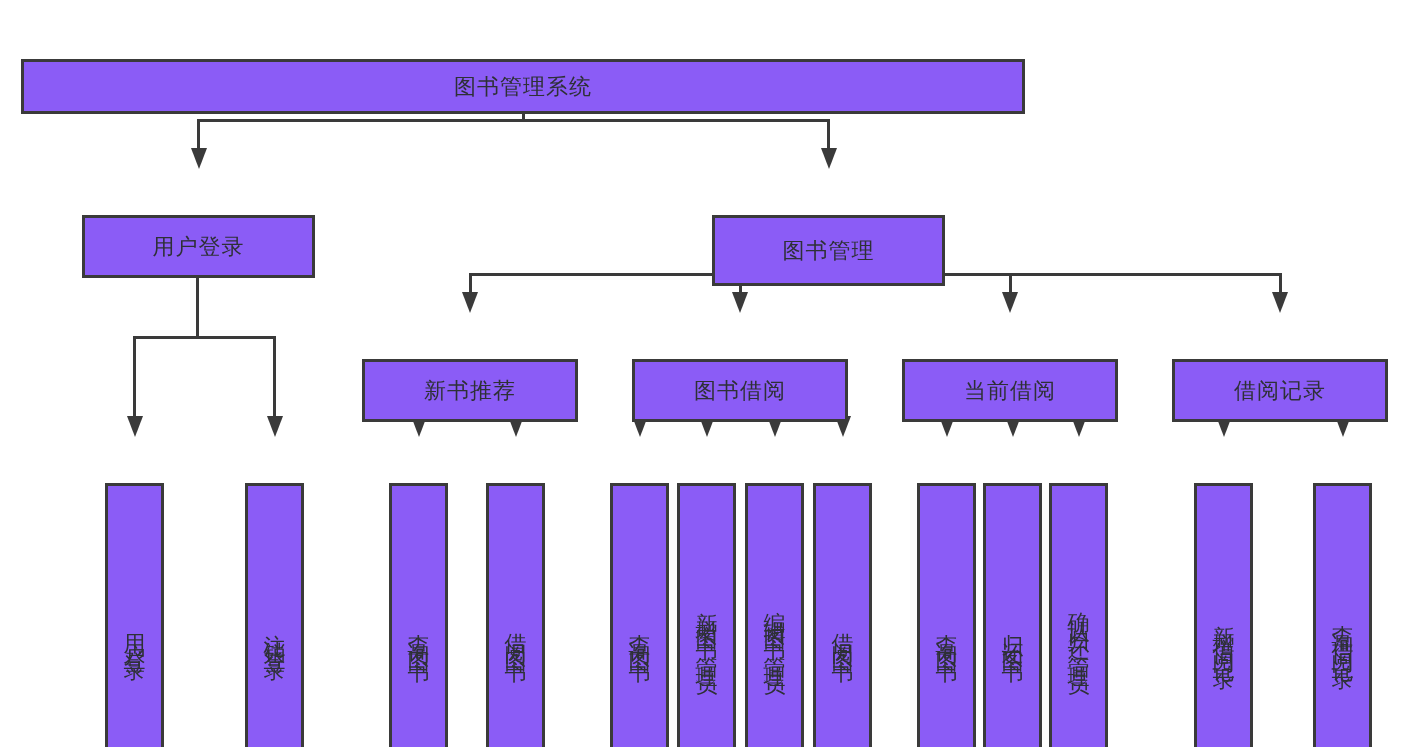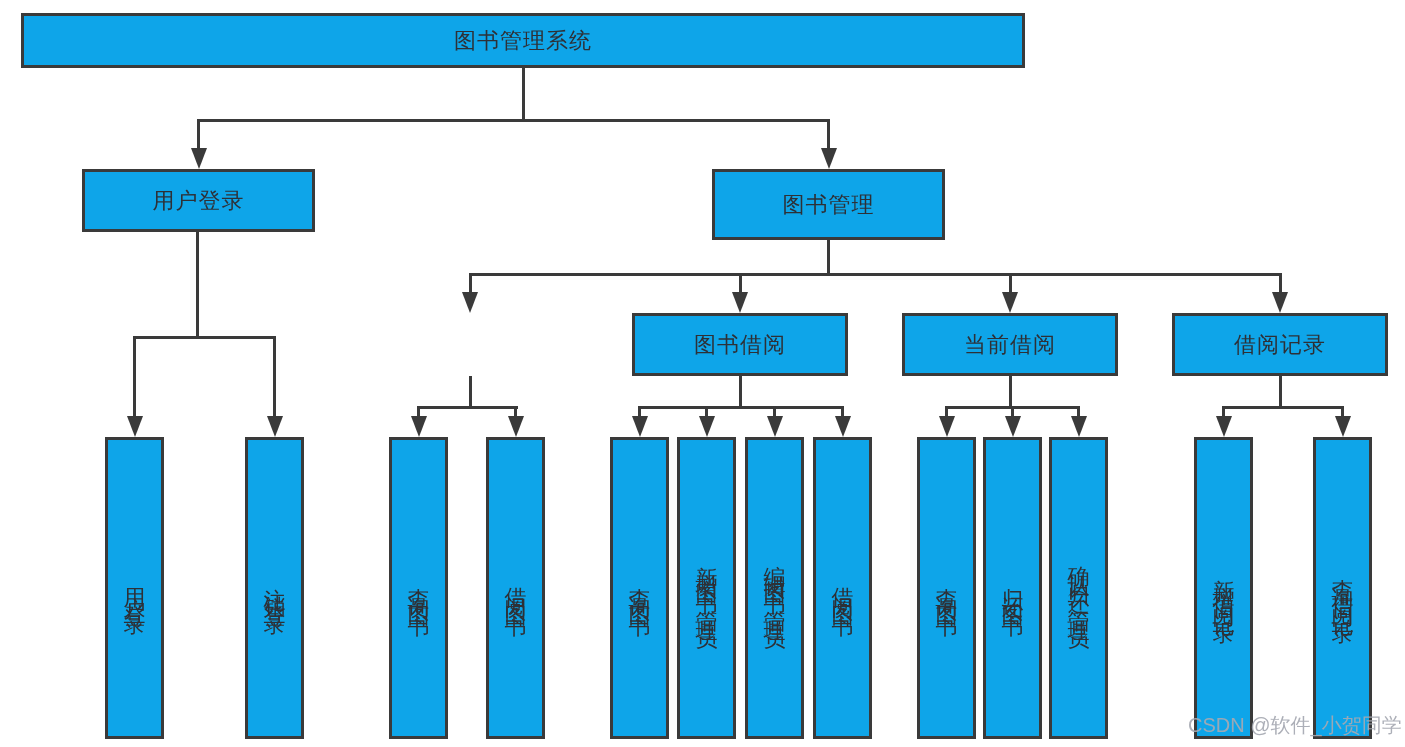--- a/index.html
+++ b/index.html
@@ -1,19 +1,19 @@
 <!DOCTYPE html>
 <html style="--line: #3a3a3a; --text: #2e3036; --watermark: #a6a9b2; --background: #ffffff;"><head>
 <meta charset="utf-8">
 <style>
   html,body{margin:0;padding:0;background:#ffffff;}
   body{font-family:"Liberation Sans","DejaVu Sans",sans-serif;}
   .canvas{position:relative;width:1405px;height:747px;background:var(--background,#fff);overflow:hidden;}
-  .node{position:absolute;box-sizing:border-box;background:#0ea5e9;border:3px solid var(--line,#3a3a3a);
-        display:flex;align-items:center;justify-content:center;z-index:2;}
+  .node{position:absolute;box-sizing:border-box;background:#8b5cf6;border:3px solid var(--line,#3a3a3a);
+        display:flex;align-items:center;justify-content:center;z-index:2;margin-top:46px;}
   .hlabel{font-size:22px;color:var(--text,#2e3036);letter-spacing:1px;white-space:nowrap;}
   .leaf .vlabel{writing-mode:vertical-rl;text-orientation:mixed;font-size:22px;letter-spacing:9px;
         color:var(--text,#2e3036);line-height:1;}
   .hline{position:absolute;height:3px;background:var(--line,#3a3a3a);z-index:1;}
   .vline{position:absolute;width:3px;background:var(--line,#3a3a3a);z-index:1;}
   .arrow{position:absolute;width:3px;background:var(--line,#3a3a3a);z-index:1;}
   .arrow::after{content:"";position:absolute;top:100%;left:50%;margin-left:-8px;width:0;height:0;
         border-left:8px solid transparent;border-right:8px solid transparent;
         border-top:21px solid var(--line,#3a3a3a);}
   .watermark{position:absolute;left:1188px;top:712px;font-size:20px;color:var(--watermark,#a6a9b2);
@@ -63,20 +63,23 @@
     <span class="hlabel">图书管理系统</span>
   </div>
 
   <div class="node" style="left:82px;top:169px;width:233px;height:63px">
     <span class="hlabel">用户登录</span>
   </div>
   <div class="node" style="left:712px;top:169px;width:233px;height:71px">
     <span class="hlabel">图书管理</span>
   </div>
 
+  <div class="node" style="left:362px;top:313px;width:216px;height:63px">
+    <span class="hlabel">新书推荐</span>
+  </div>
   <div class="node" style="left:902px;top:313px;width:216px;height:63px">
     <span class="hlabel">当前借阅</span>
   </div>
   <div class="node" style="left:632px;top:313px;width:216px;height:63px">
     <span class="hlabel">图书借阅</span>
   </div>
   <div class="node" style="left:1172px;top:313px;width:216px;height:63px">
     <span class="hlabel">借阅记录</span>
   </div>
 
@@ -113,14 +116,13 @@
   <div class="node leaf" style="left:1049px;top:437px;width:59px;height:302px">
     <span class="vlabel">确认归还（管理员）</span>
   </div>
   <div class="node leaf" style="left:1194px;top:437px;width:59px;height:302px">
     <span class="vlabel">新增借阅记录</span>
   </div>
   <div class="node leaf" style="left:1313px;top:437px;width:59px;height:302px">
     <span class="vlabel">查询借阅记录</span>
   </div>
 
-  <div class="watermark">CSDN @软件_小贺同学</div>
 </div>
 
 </body></html>

